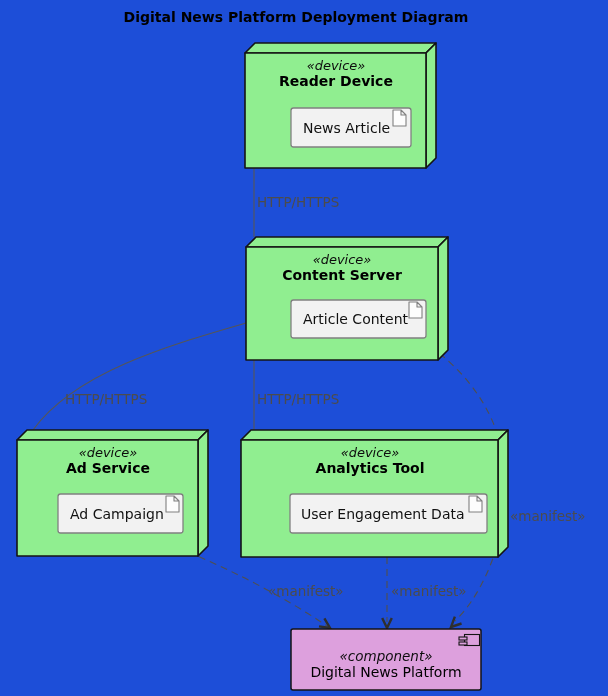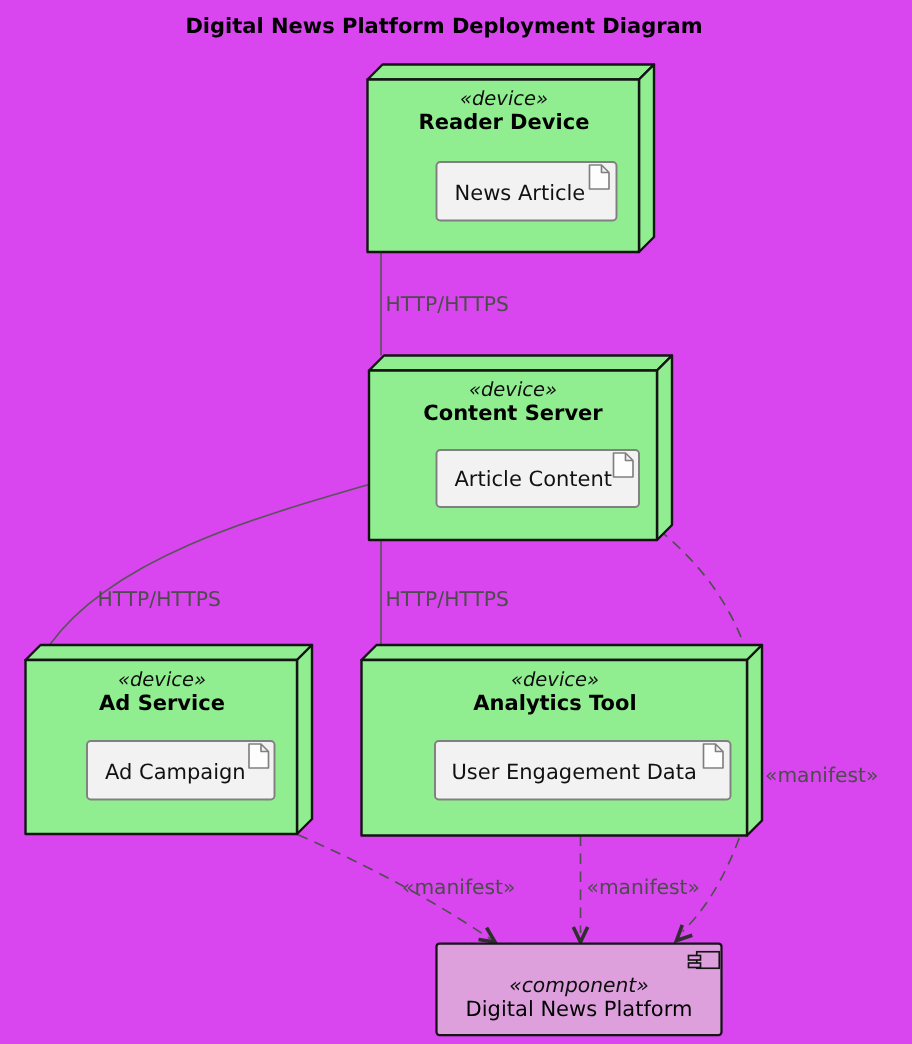--- a/index.html
+++ b/index.html
@@ -1,16 +1,16 @@
 <!DOCTYPE html>
 <html><head>
 <meta charset="utf-8">
 <style>
   html,body{margin:0;padding:0;background:#ffffff;}
-  .stage{position:relative;width:608px;height:696px;background:#d946ef;overflow:hidden;
+  .stage{position:relative;width:608px;height:696px;background:#1d4ed8;overflow:hidden;
          font-family:"DejaVu Sans", sans-serif;}
   svg{display:block;}
   .title-text{font-family:"DejaVu Sans",sans-serif;font-size:14px;font-weight:bold;fill:#000000;text-anchor:middle;}
   .node-face{fill:#90EE90;stroke:#141414;stroke-width:1.6;stroke-linejoin:round;}
   .stereo{font-family:"DejaVu Sans",sans-serif;font-size:13px;font-style:italic;fill:#0d0d0d;text-anchor:middle;}
   .node-name{font-family:"DejaVu Sans",sans-serif;font-size:14px;font-weight:bold;fill:#000000;text-anchor:middle;}
   .artifact-box{fill:#F2F2F2;stroke:#808080;stroke-width:1.3;}
   .artifact-label{font-family:"DejaVu Sans",sans-serif;font-size:14px;fill:#111111;}
   .doc-icon{fill:#FDFDFD;stroke:#808080;stroke-width:1.1;stroke-linejoin:round;}
   .edge{stroke:#565656;stroke-width:1.1;fill:none;}

